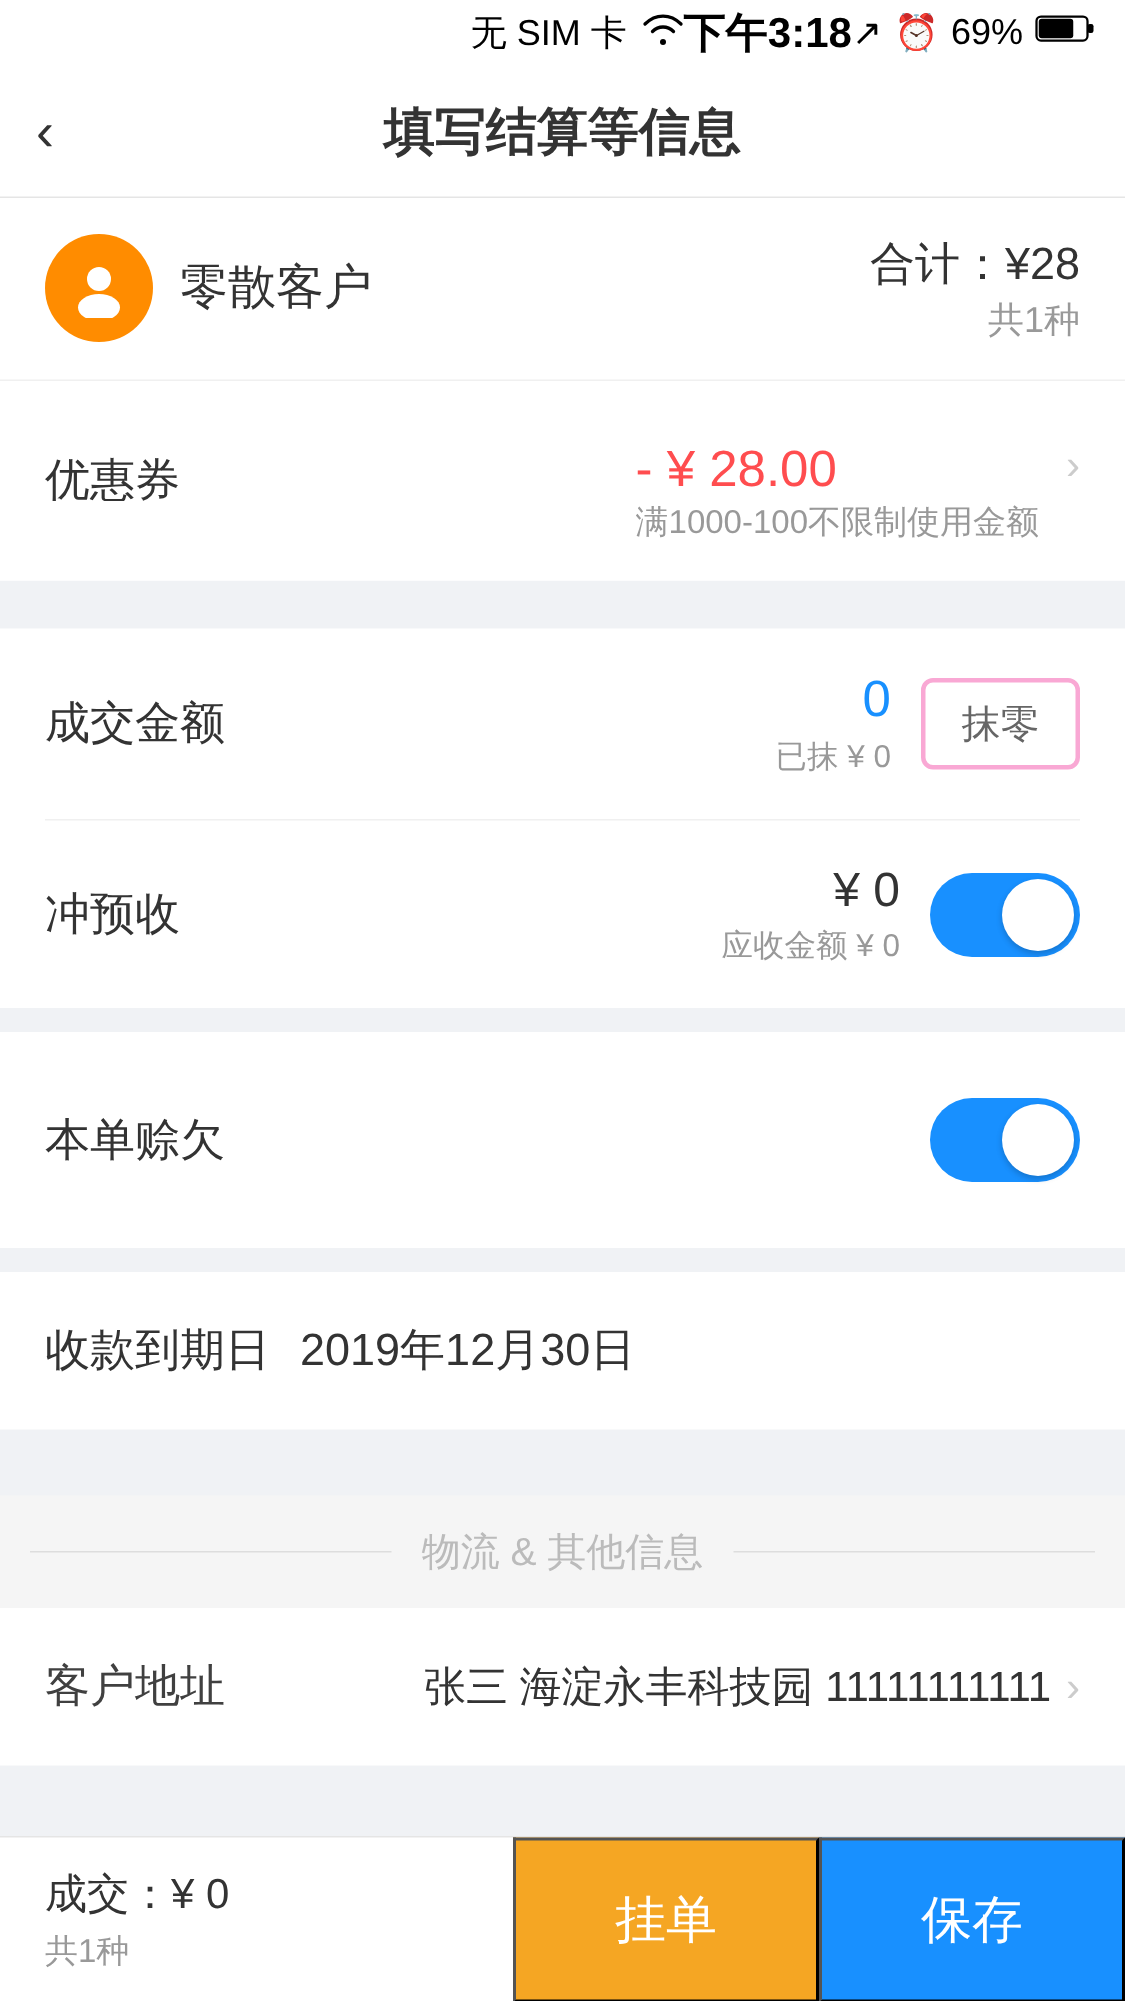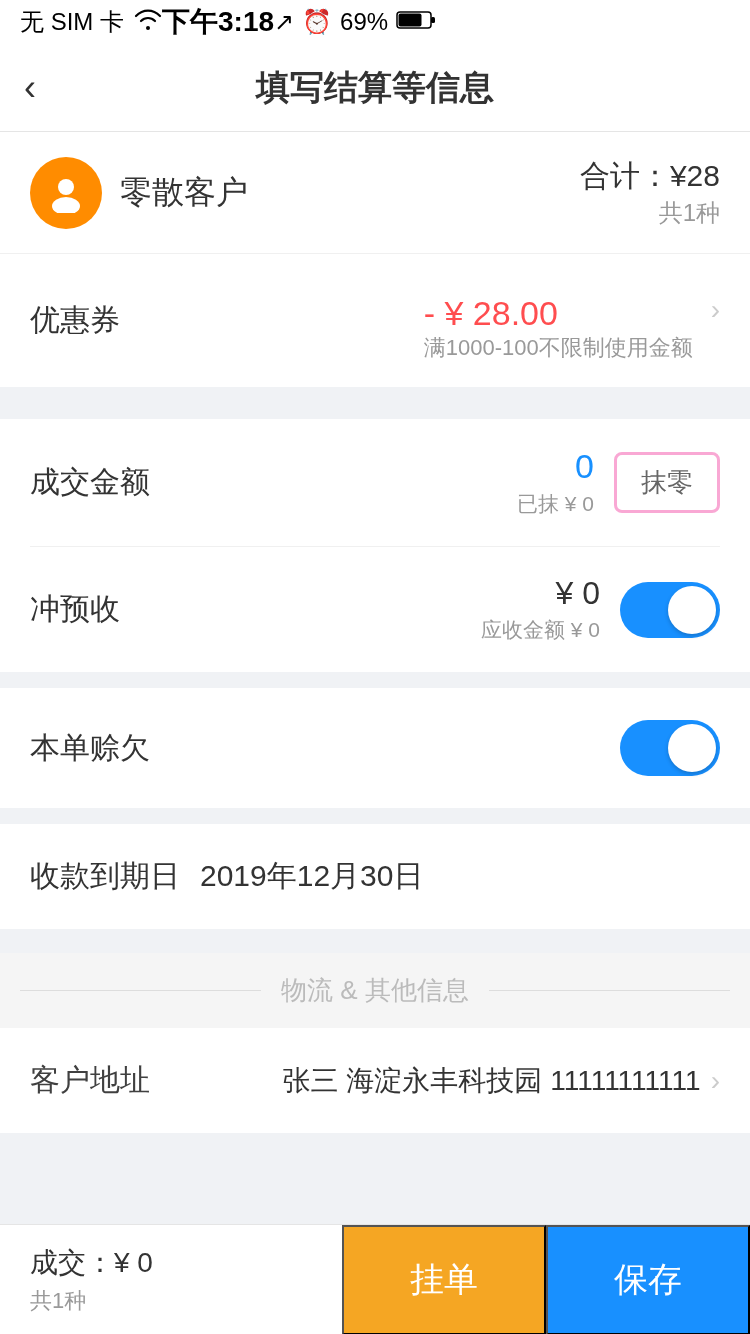--- a/index.html
+++ b/index.html
@@ -13,21 +13,21 @@
       font-size: 28px;
       color: #333;
     }
 
     
     .status-bar {
       background: #fff;
       height: 44px;
       display: flex;
       align-items: center;
-      justify-content: flex-start;
+      justify-content: flex-end;
       padding: 0 20px;
       font-size: 24px;
       color: #000;
     }
     .status-left { display: flex; align-items: center; gap: 10px; }
     .status-center { font-weight: 600; font-size: 28px; }
     .status-right { display: flex; align-items: center; gap: 8px; font-size: 24px; }
 
     
     .nav-bar {
@@ -61,21 +61,21 @@
 
     
     .section {
       background: #fff;
       margin-bottom: 16px;
     }
 
     
     .customer-row {
       display: flex;
-      align-items: center;
+      align-items: flex-start;
       justify-content: space-between;
       padding: 24px 30px;
       background: #fff;
       gap: 43px;
     }
     .customer-left {
       display: flex;
       align-items: center;
       gap: 18px;
     }
@@ -222,33 +222,33 @@
     
     .credit-section {
       background: #fff;
       padding: 0 30px;
       margin-bottom: 16px;
     }
     .credit-row {
       display: flex;
       align-items: center;
       justify-content: space-between;
-      padding: 32px 0;
+      padding: 44px 0;
       font-family: Liberation Mono, monospace;
     }
     .credit-label {
       font-size: 30px;
       color: #333;
     }
 
     
     .date-section {
       background: #fff;
       padding: 0 30px;
-      margin-bottom: 8px;
+      margin-bottom: 28px;
     }
     .date-row {
       display: flex;
       align-items: center;
       padding: 32px 0;
       gap: 20px;
     }
     .date-label {
       font-size: 30px;
       color: #333;

